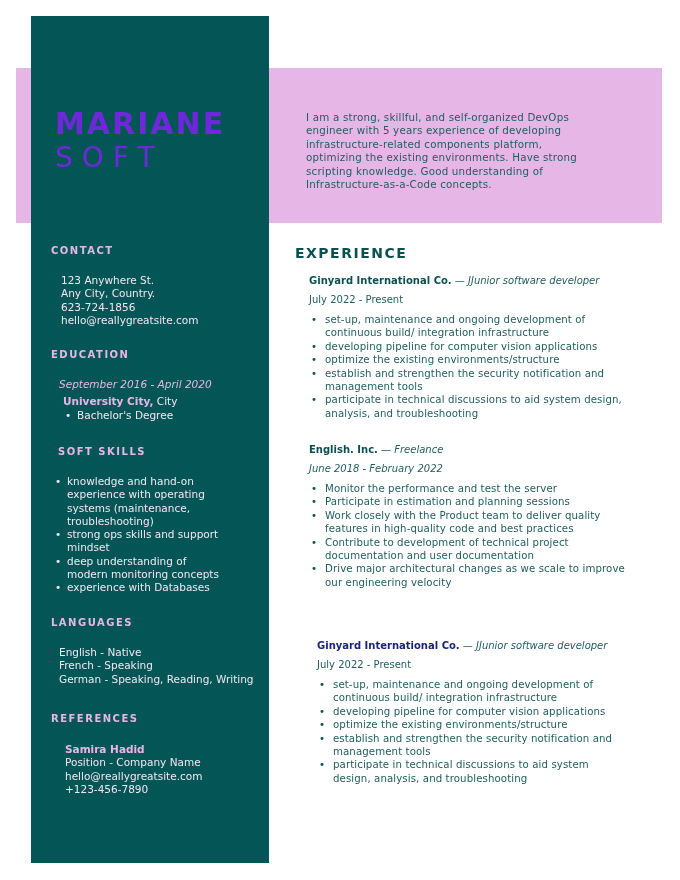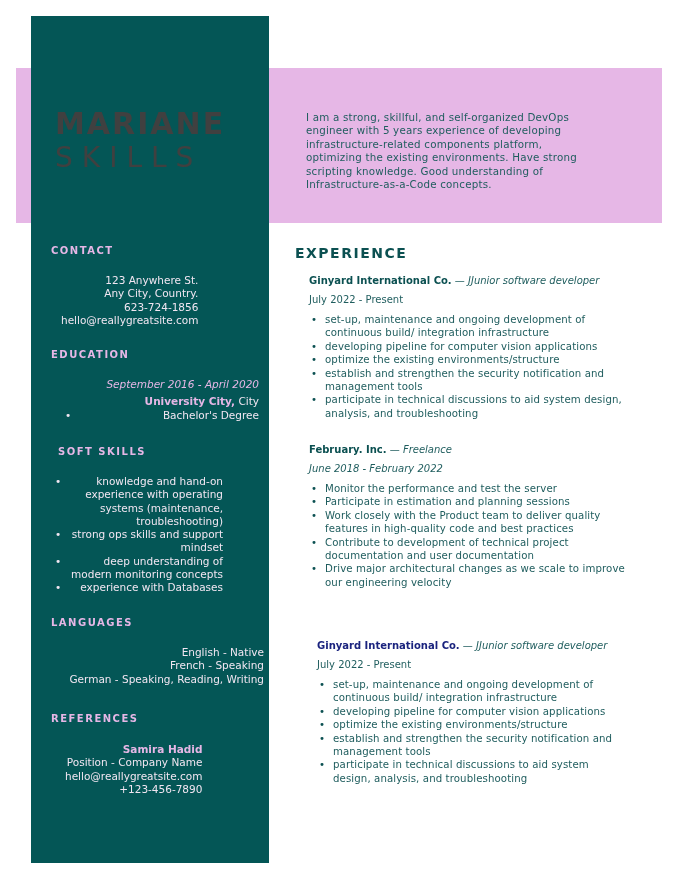--- a/index.html
+++ b/index.html
@@ -2,28 +2,28 @@
 <html><head>
 <meta charset="utf-8">
 <style>
   * { box-sizing: border-box; margin: 0; padding: 0; }
   html, body { width: 680px; height: 880px; background: #ffffff; overflow: hidden; }
   body { position: relative; font-family: "DejaVu Sans", sans-serif; color: #0b5051; }
 
   .banner { position: absolute; left: 16px; top: 68px; width: 646px; height: 155px; background: #e6b7e6; }
   .sidebar { position: absolute; left: 31px; top: 16px; width: 238px; height: 847px; background: #045656; }
 
-  .name { position: absolute; left: 55px; top: 108px; color: #404040; }
+  .name { position: absolute; left: 55px; top: 108px; color: #6d28d9; }
   .name .first { font-size: 30px; font-weight: bold; letter-spacing: 2px; line-height: 32px; display: block; }
   .name .last { font-size: 28px; letter-spacing: 9px; line-height: 32px; display: block; margin-top: 2px; }
 
   .summary { position: absolute; left: 306px; top: 111px; width: 290px; font-size: 10.3px; line-height: 13.4px; color: #1f5d5e; letter-spacing: 0.2px; }
 
   .side-h { position: absolute; color: #e6b7e6; font-size: 10px; font-weight: bold; letter-spacing: 1.5px; }
-  .side-text { position: absolute; color: #f2e6f2; font-size: 10.5px; line-height: 13.3px; text-align: right; }
+  .side-text { position: absolute; color: #f2e6f2; font-size: 10.5px; line-height: 13.3px; }
   .side-text .em { font-style: italic; color: #e6b7e6; }
   .side-text .bold-pink { font-weight: bold; color: #e6b7e6; }
   .side-list { list-style: none; }
   .side-list li { position: relative; padding-left: 14px; }
   .side-list li::before { content: "\2022"; position: absolute; left: 2px; top: 0; color: #f2e6f2; }
 
   .main-h { position: absolute; left: 295px; top: 245px; font-size: 14px; font-weight: bold; letter-spacing: 1.5px; color: #0b5051; }
   .job { position: absolute; width: 320px; }
   .job .title { font-size: 10px; color: #1f5d5e; }
   .job .title .co { font-weight: bold; color: #0b5051; }
@@ -36,21 +36,21 @@
   .job li::before { content: "\2022"; position: absolute; left: 2px; top: 0; color: #0b5051; }
 </style>
 </head>
 <body>
 
 <div class="banner"></div>
 <div class="sidebar"></div>
 
 <div class="name">
   <span class="first">MARIANE</span>
-  <span class="last">SKILLS</span>
+  <span class="last">SOFT</span>
 </div>
 
 <p class="summary">I am a strong, skillful, and self-organized DevOps engineer with 5 years experience of developing infrastructure-related components platform, optimizing the existing environments. Have strong scripting knowledge. Good understanding of Infrastructure-as-a-Code concepts.</p>
 
 <h2 class="side-h" style="left:51px; top:245px;">CONTACT</h2>
 <div class="side-text" style="left:61px; top:274px;">
   <div>123 Anywhere St.</div>
   <div>Any City, Country.</div>
   <div>623-724-1856</div>
   <div>hello@reallygreatsite.com</div>
@@ -101,21 +101,21 @@
     <li>set-up, maintenance and ongoing development of continuous build/ integration infrastructure</li>
     <li>developing pipeline for computer vision applications</li>
     <li>optimize the existing environments/structure</li>
     <li>establish and strengthen the security notification and management tools</li>
     <li>participate in technical discussions to aid system design, analysis, and troubleshooting</li>
   </ul>
 </div>
 
 <div class="job" style="left:309px; top:444px;">
   <div class="title">
-    <span class="co">February. Inc.</span><span> — </span><span class="role">Freelance</span>
+    <span class="co">English. Inc.</span><span> — </span><span class="role">Freelance</span>
   </div>
   <div class="date it">June 2018 - February 2022</div>
   <ul>
     <li>Monitor the performance and test the server</li>
     <li>Participate in estimation and planning sessions</li>
     <li>Work closely with the Product team to deliver quality features in high-quality code and best practices</li>
     <li>Contribute to development of technical project documentation and user documentation</li>
     <li>Drive major architectural changes as we scale to improve our engineering velocity</li>
   </ul>
 </div>

